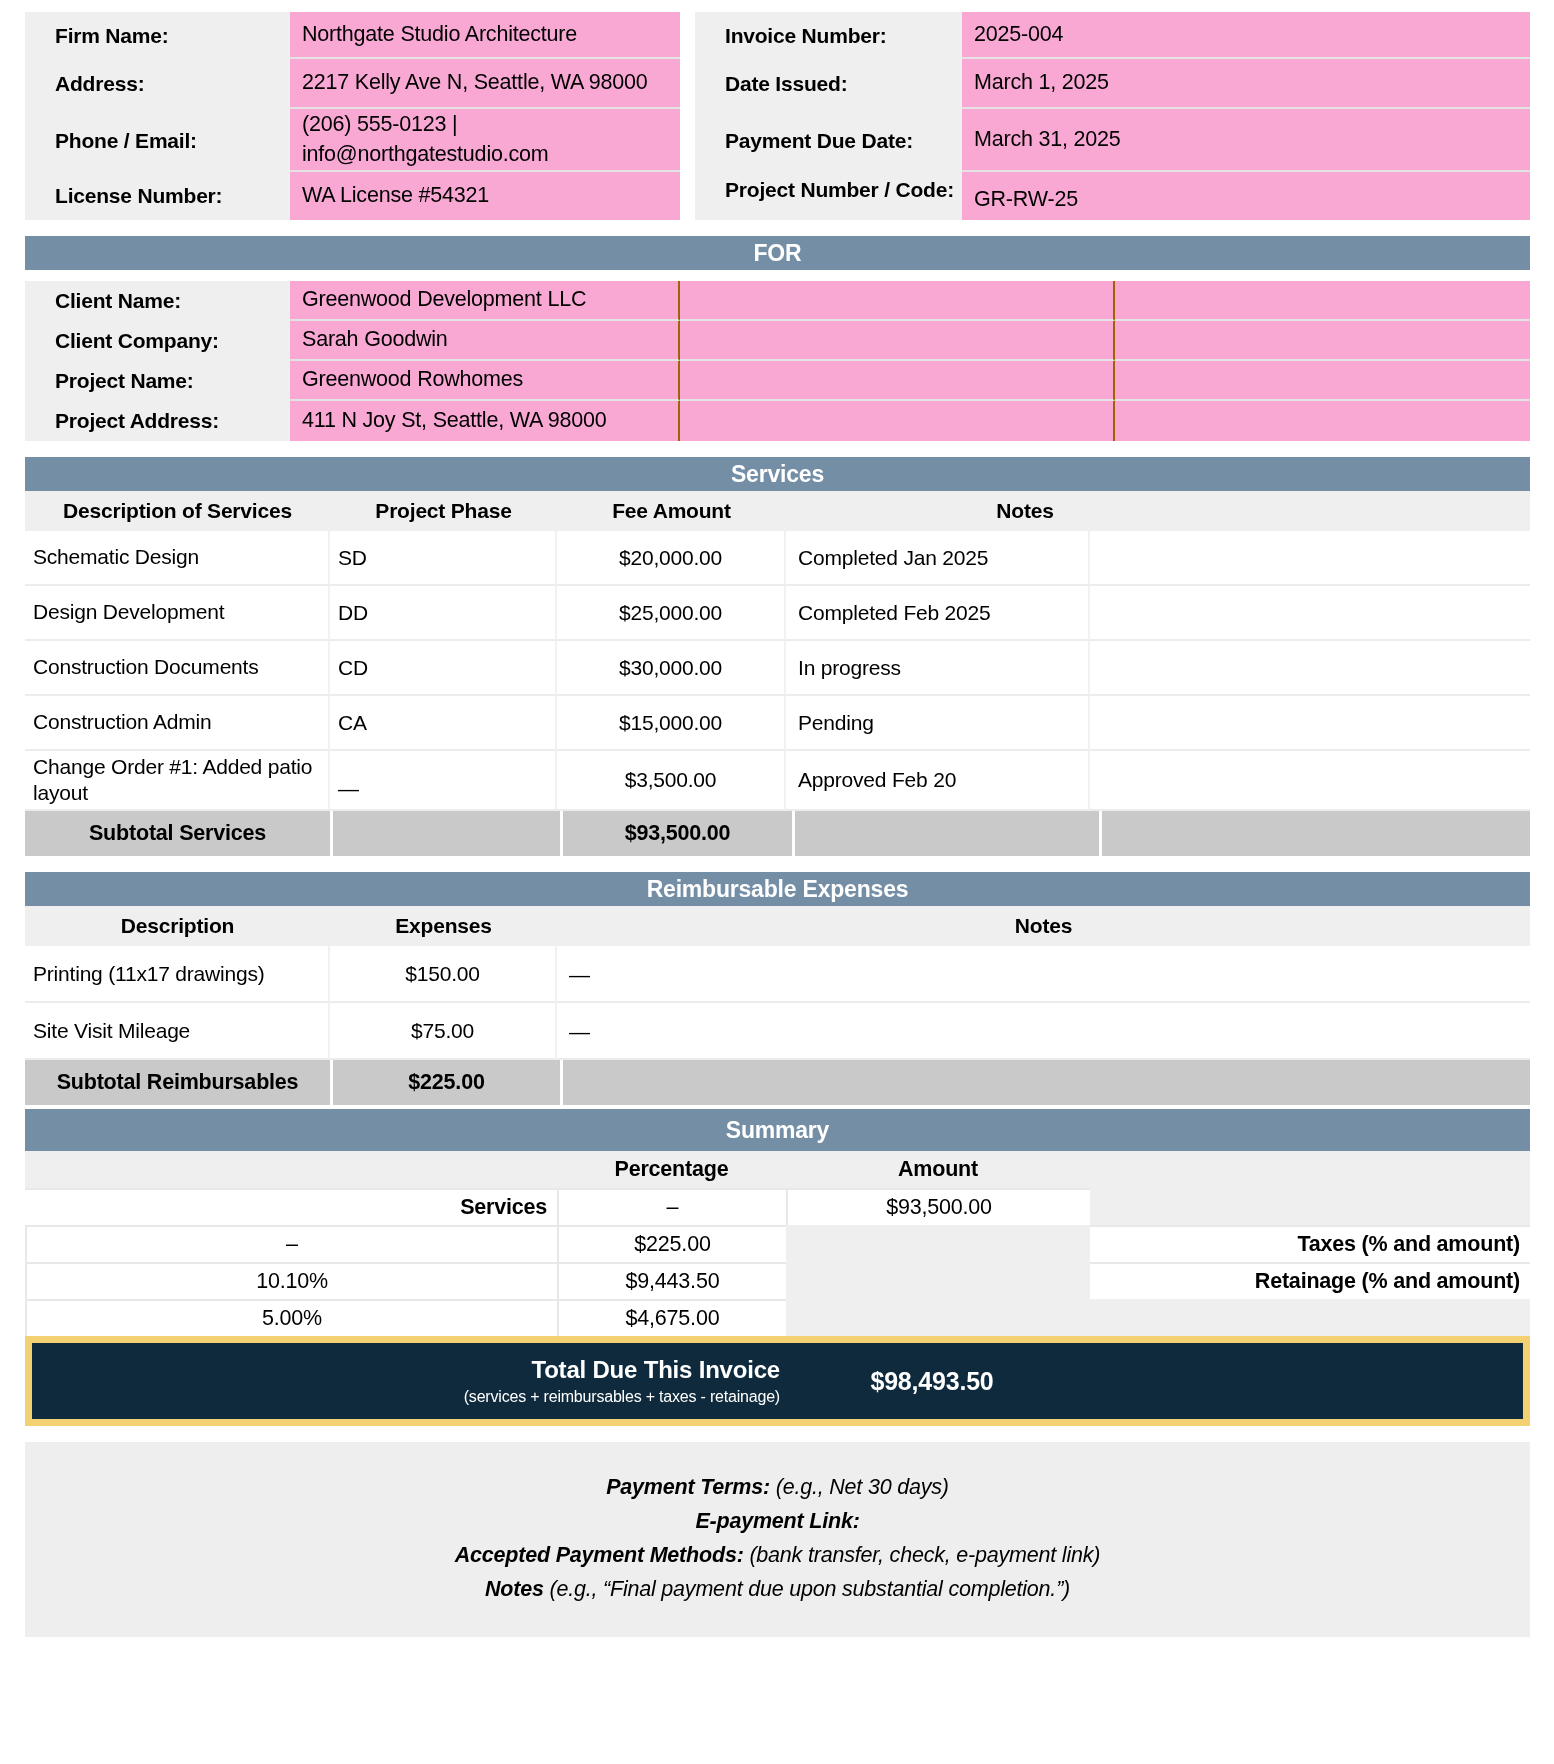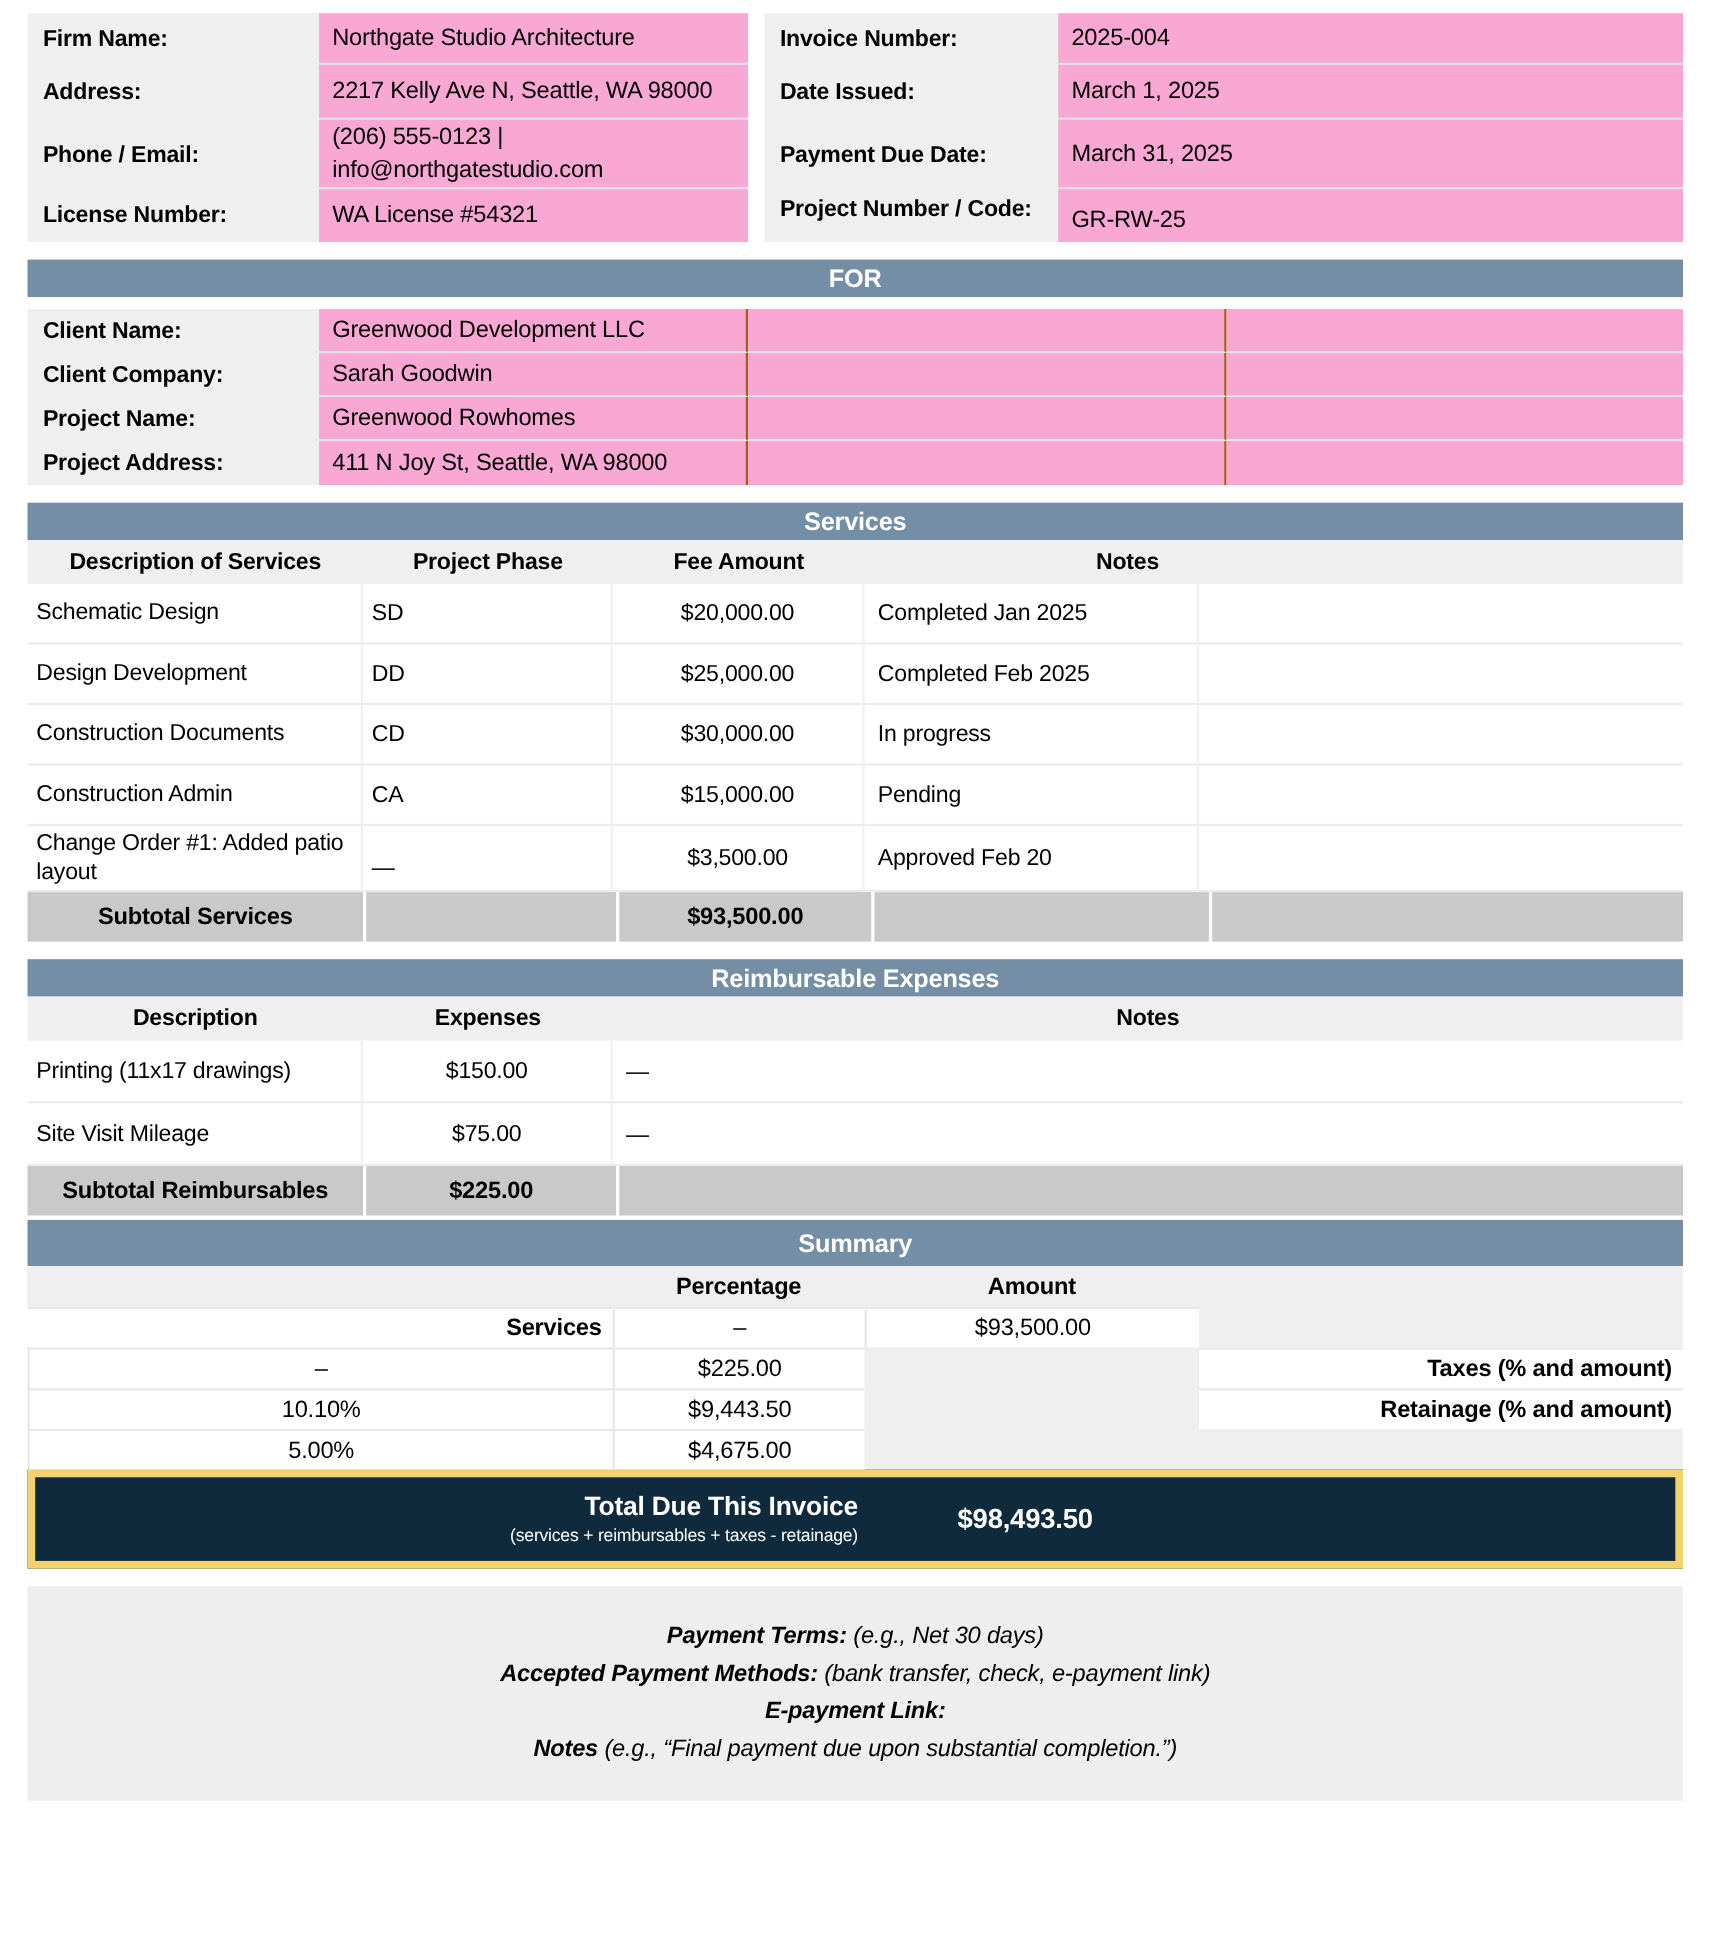--- a/index.html
+++ b/index.html
@@ -14,21 +14,21 @@
             display:flex;flex-direction:column;align-items:center;justify-content:center;
             font-weight:bold;font-size:22px;line-height:1.32;}
   .title-band{flex:1;background:#0e2a3c;color:#fff;display:flex;align-items:center;
               justify-content:center;padding-right:166px;}
   .title-band h1{margin:0;font-size:33px;font-weight:bold;letter-spacing:-0.5px;}
 
   
   .info-grid{display:grid;grid-template-columns:265px 390px 15px 267px 1fr;
              grid-template-rows:47px 50px 63px 48px;}
   .cell{display:flex;align-items:center;font-size:21px;}
-  .lbl{background:#efefef;font-weight:bold;padding-left:14px;}
+  .lbl{background:#efefef;font-weight:bold;padding-left:30px;}
   .val{background:#f9a8d4;padding-left:12px;font-weight:normal;font-size:21.5px;line-height:1.35;}
   .bb{border-bottom:2px solid #e3e3e3;}
   .spacer{background:#fff;}
   .lbl.top{align-items:flex-start;padding-top:6px;}
   .val.low{align-items:flex-end;padding-bottom:6px;}
 
   
   .band{height:34px;background:#748ea6;color:#fff;font-weight:bold;font-size:23px;
         display:flex;align-items:center;justify-content:center;}
   .mt{margin-top:16px;}
@@ -268,24 +268,24 @@
       <div class="total-sub">(services + reimbursables + taxes - retainage)</div>
     </div>
     <div class="total-amount">$98,493.50</div>
   </div>
 
   <div class="footer">
     <div class="fline">
       <span class="flabel">Payment Terms:</span><span> (e.g., Net 30 days)</span>
     </div>
     <div class="fline">
+      <span class="flabel">E-payment Link:</span><span></span>
+    </div>
+    <div class="fline">
       <span class="flabel">Accepted Payment Methods:</span><span> (bank transfer, check, e-payment link)</span>
-    </div>
-    <div class="fline">
-      <span class="flabel">E-payment Link:</span><span></span>
     </div>
     <div class="fline">
       <span class="flabel">Notes</span><span> (e.g., “Final payment due upon substantial completion.”)</span>
     </div>
   </div>
 
 </div>
 </div>
 
 </body></html>

